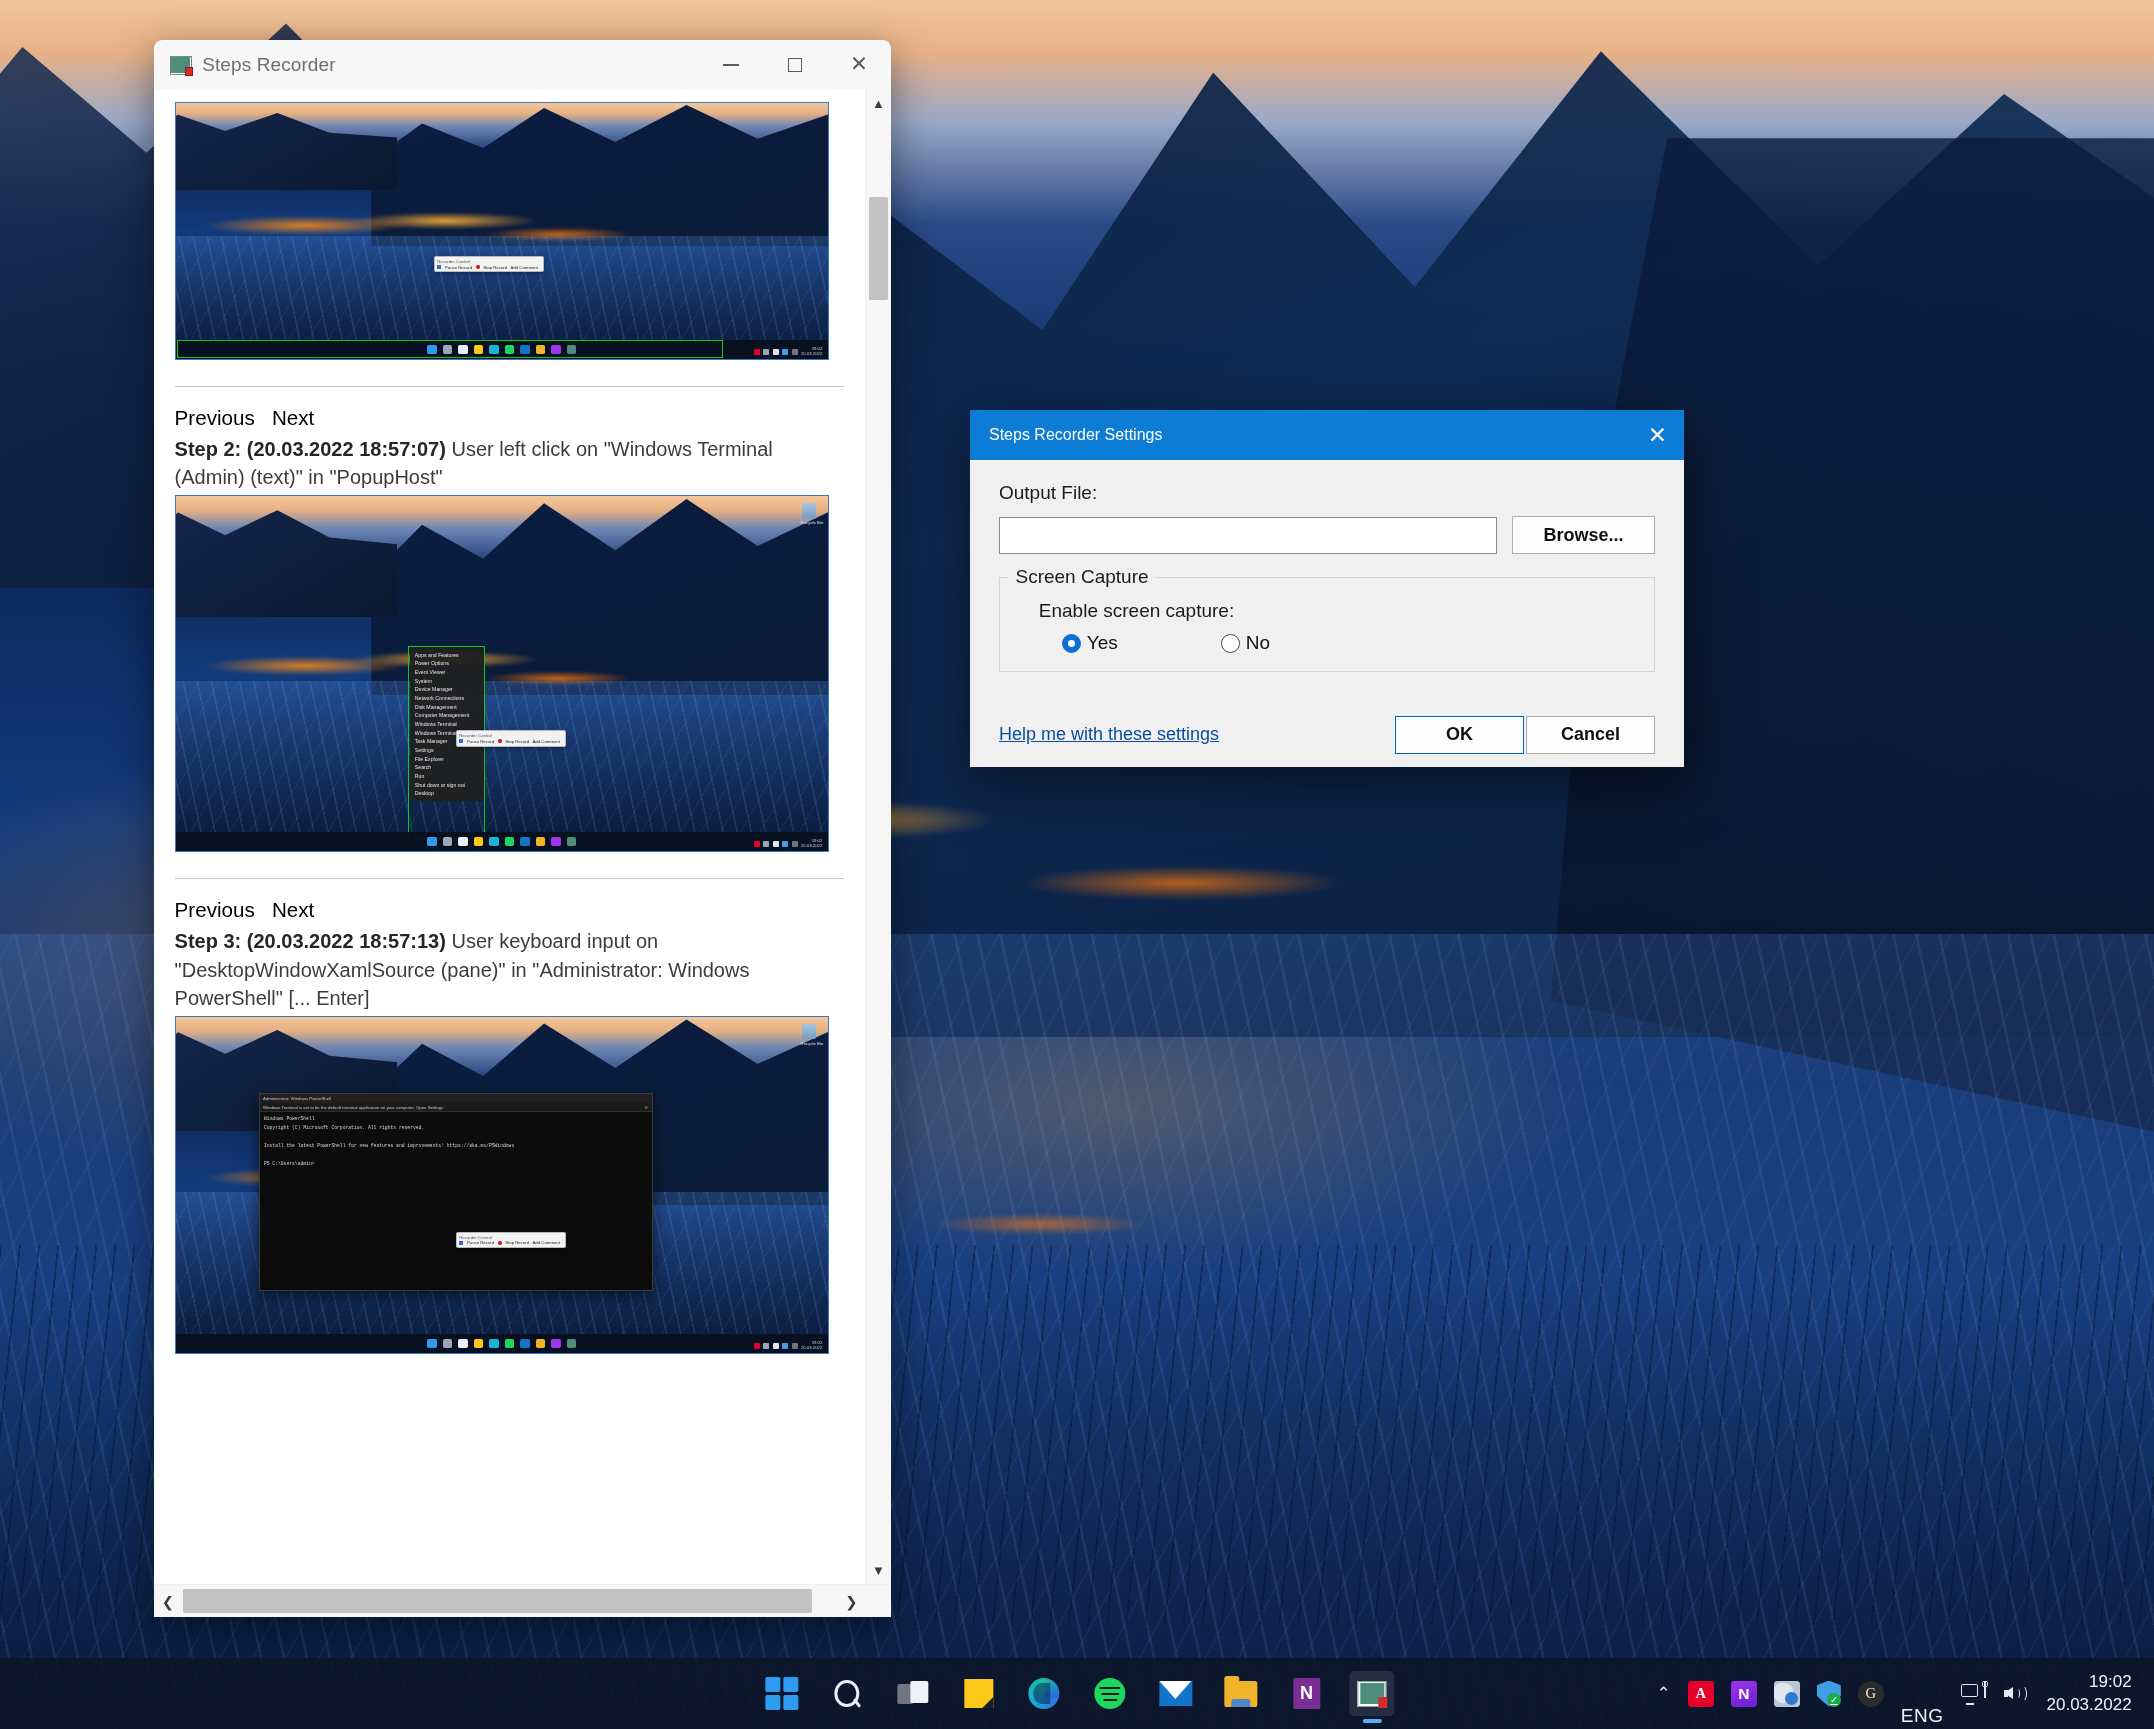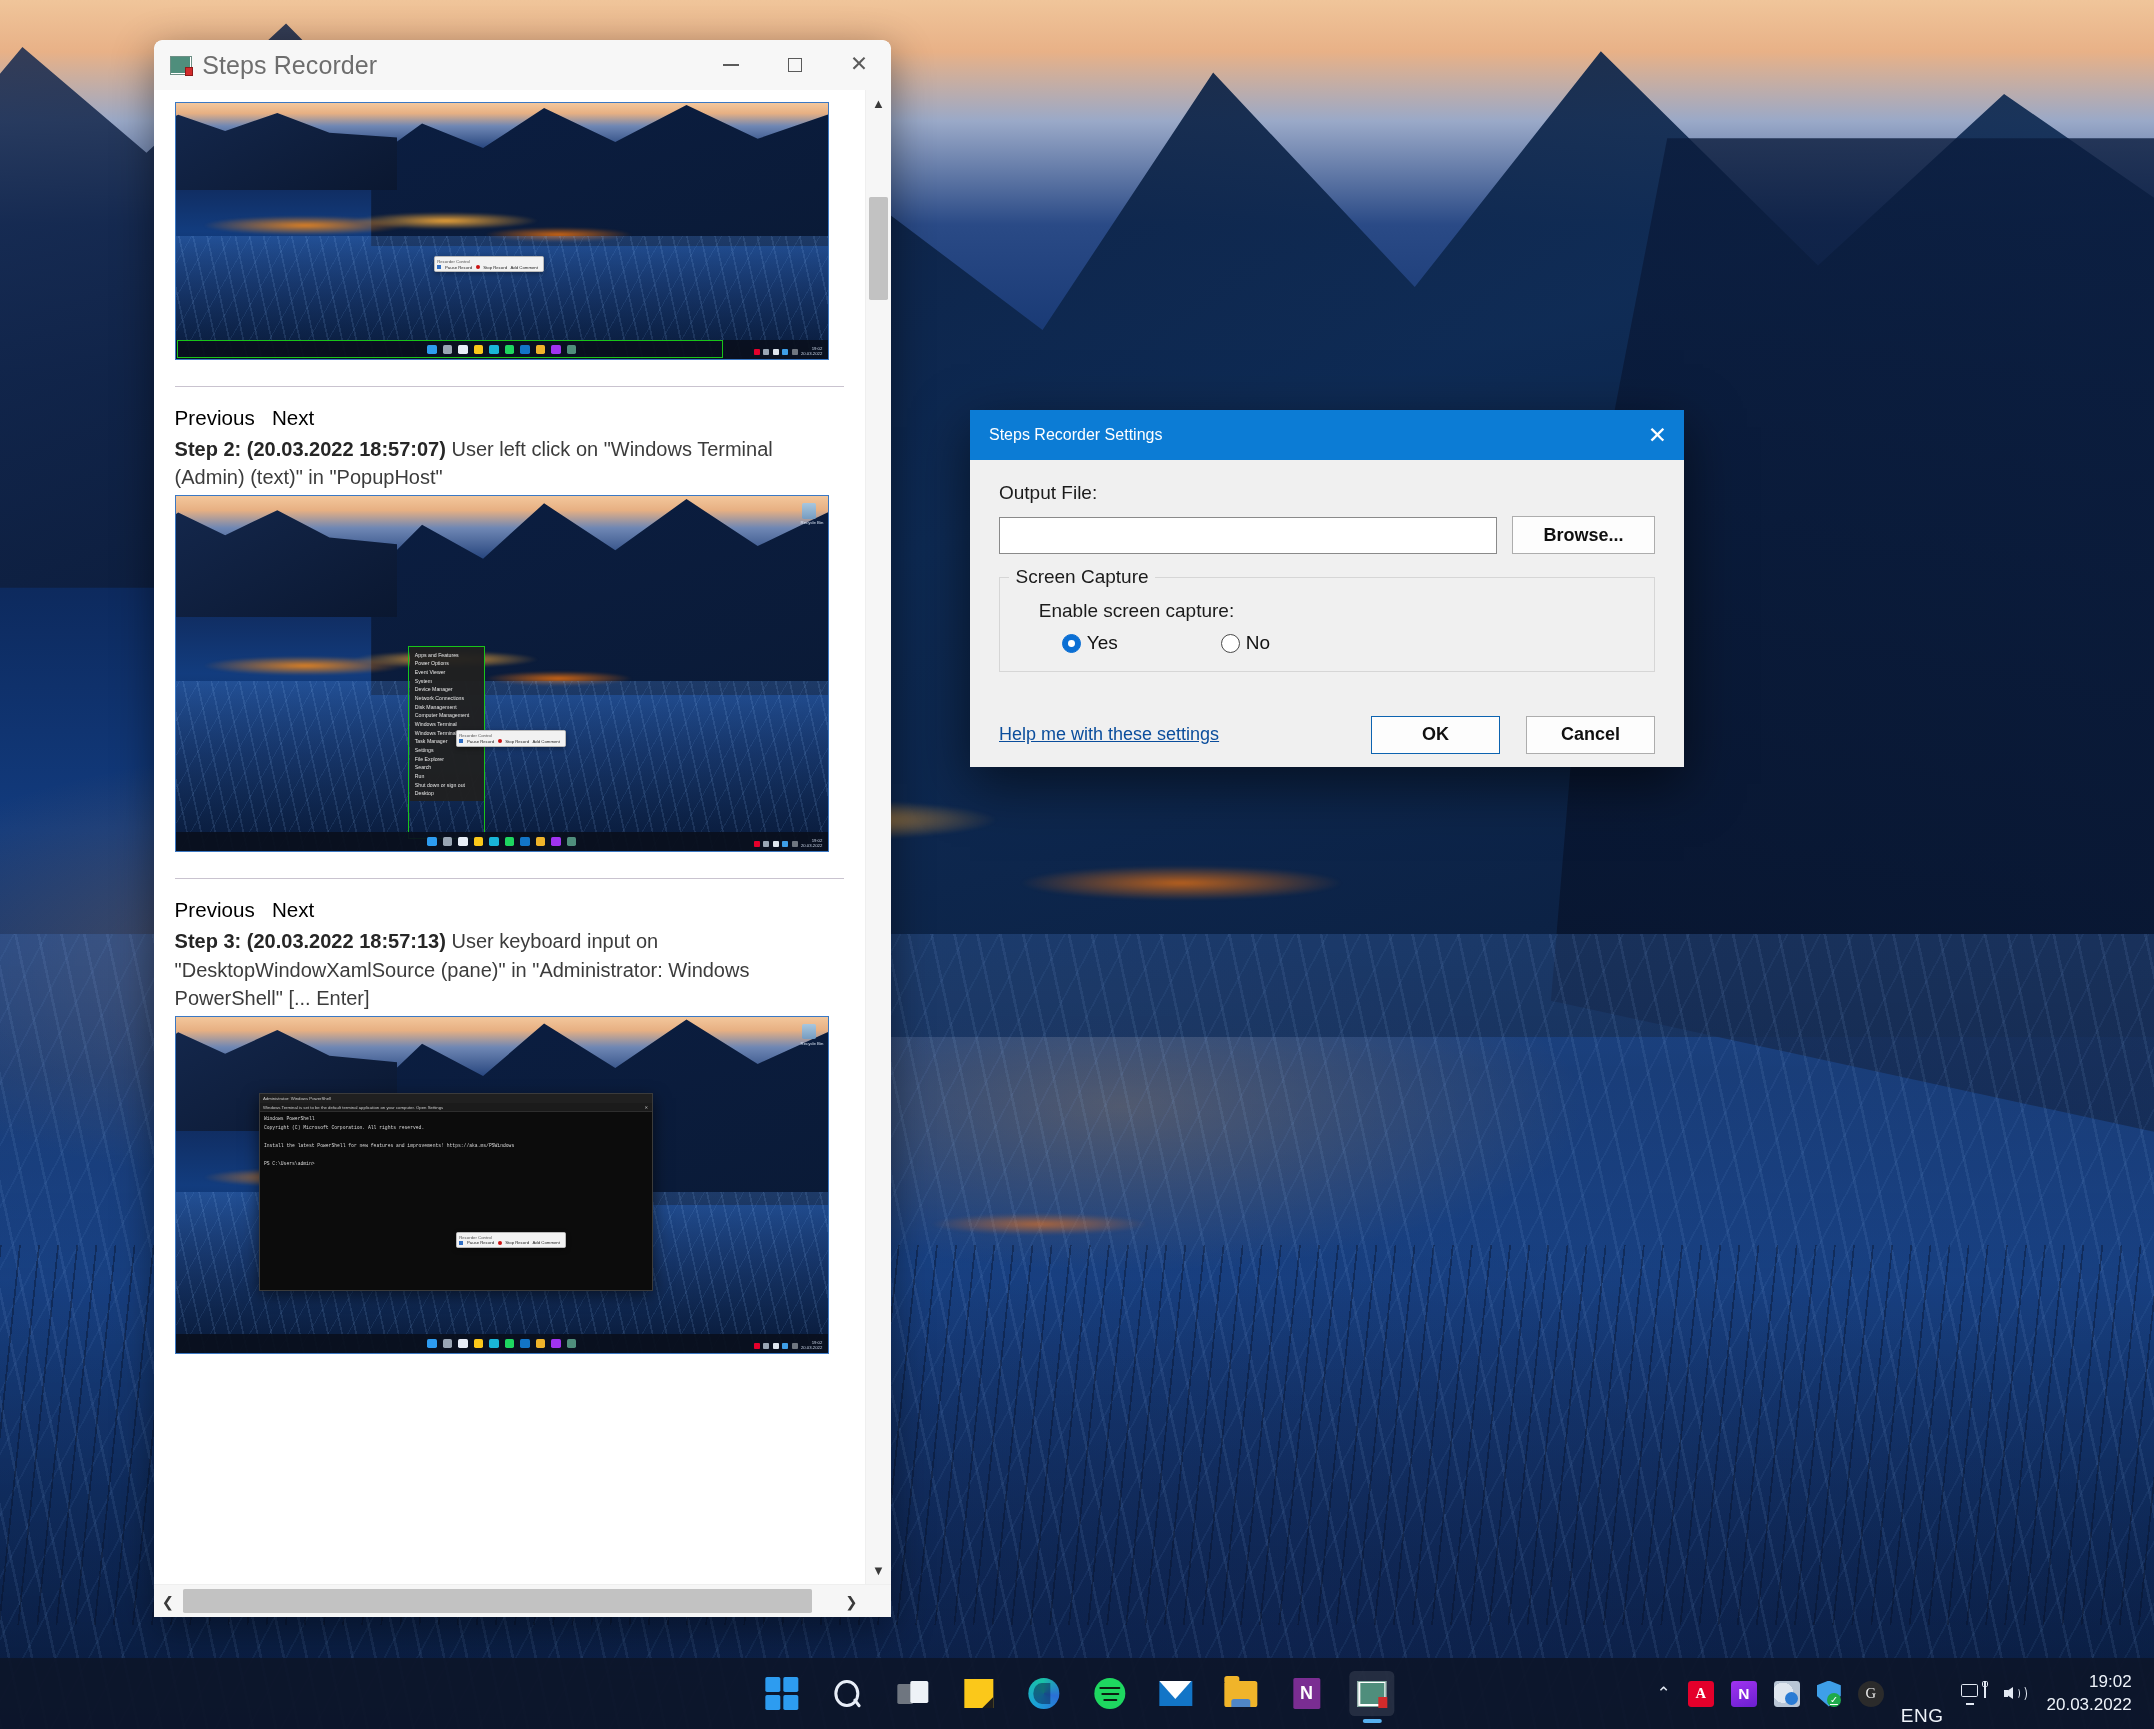--- a/index.html
+++ b/index.html
@@ -98,21 +98,21 @@
   }
   .psr-appicon .fill {
     position: absolute; left: 1.7px; top: 1.7px; right: 1.7px; bottom: 1.7px;
     background: #4f8e7c;
   }
   .psr-appicon .dot {
     position: absolute; right: -0.9px; bottom: -1.7px;
     width: 7.7px; height: 9.5px; background: #d22b2b; border: 0.9px solid #8d1b1b;
   }
   .psr-title {
-    font-size: 25px; color: #6e6e6e; letter-spacing: 0.1px;
+    font-size: 19px; color: #6e6e6e; letter-spacing: 0.1px;
   }
   .psr-wincontrols { margin-left: auto; display: flex; height: 100%; }
   .wc {
     width: 64px; height: 100%;
     display: flex; align-items: center; justify-content: center;
     color: #5b5b5b;
   }
   .wc .min { width: 15.5px; height: 1.7px; background: #5b5b5b; display: block; }
   .wc .max { width: 14.6px; height: 14.6px; border: 1.7px solid #5b5b5b; display: block; }
   .wc .x { font-size: 21.5px; line-height: 1; font-weight: 300; }
@@ -367,21 +367,21 @@
   .count-value {
     background: #0b6fd4; color: #ffffff; font-size: 18px; padding: 0.9px 1.7px;
   }
   .dlg-footer {
     display: flex; align-items: center; padding: 0 29px 0 29px;
     height: 65px; gap: 13.8px;
   }
   .help-link {
     font-size: 18px; color: #0a4d9c; text-decoration: underline; cursor: pointer;
   }
-  .footer-btns { margin-left: auto; display: flex; gap: 26px; padding-left: 21px; }
+  .footer-btns { margin-left: auto; display: flex; gap: 2px; padding-left: 21px; }
   .footer-btns .btn { min-width: 129px; }
 
   
   #taskbar {
     position: absolute; left: 0; right: 0; bottom: 0; height: 71px;
     background: rgba(13,22,42,.93);
     display: flex; align-items: center;
   }
   .tb-center {
     position: absolute; left: 50%; transform: translateX(-50%);

